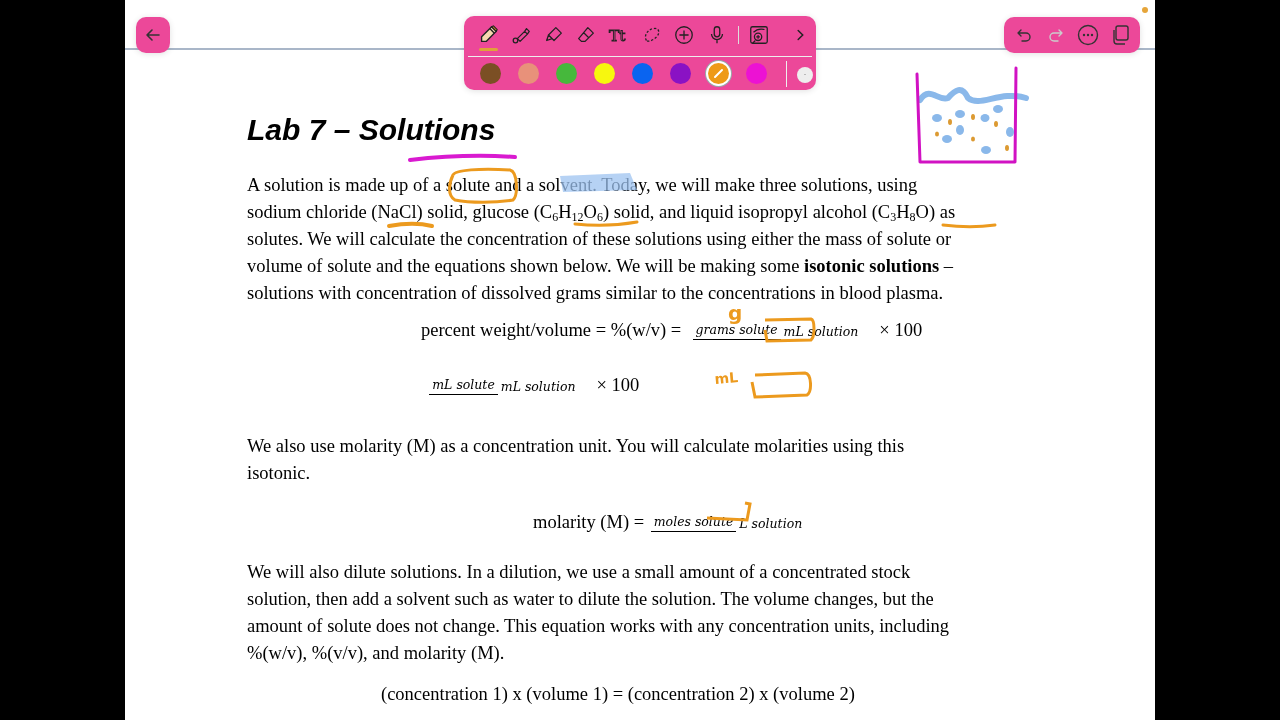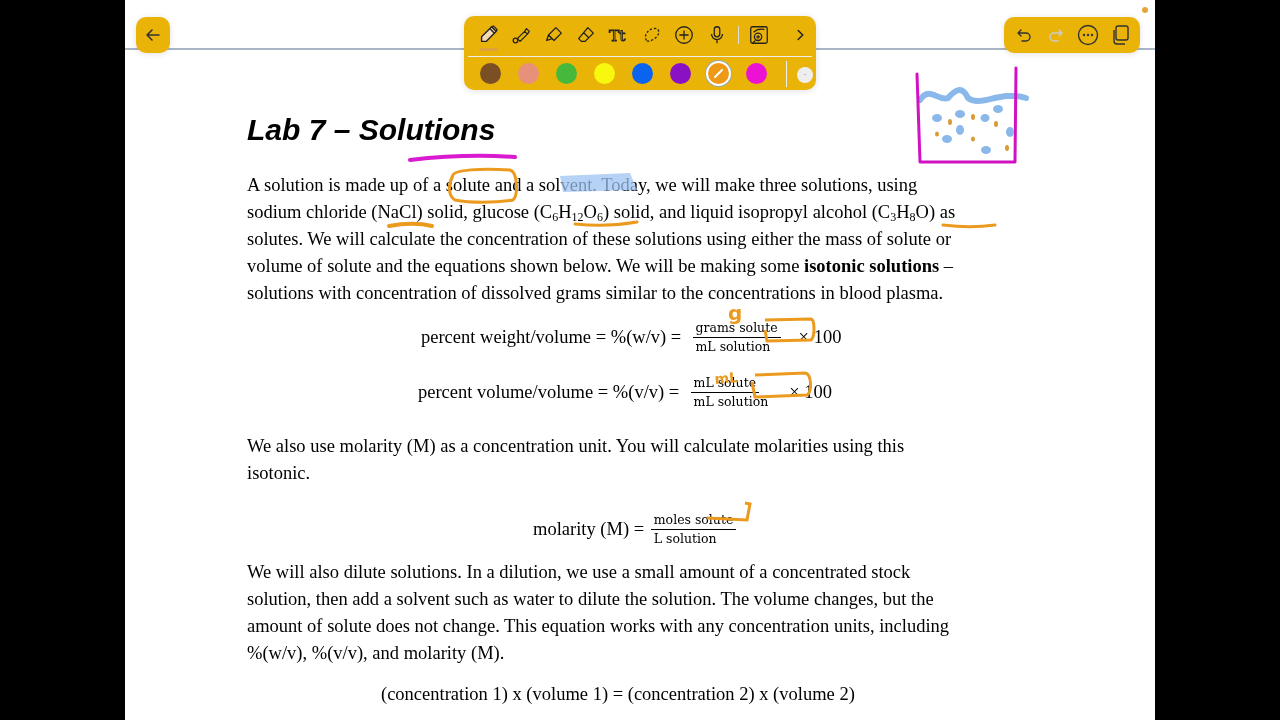--- a/index.html
+++ b/index.html
@@ -1,40 +1,40 @@
 <!DOCTYPE html>
 <html><head>
 <meta charset="utf-8">
 <style>
   html, body { margin:0; padding:0; }
   body { width:1280px; height:720px; background:#000; position:relative; overflow:hidden; font-family:"Liberation Serif", serif; }
   .page { position:absolute; left:125px; top:0; width:1030px; height:720px; background:#fff; overflow:hidden; }
   .topline { position:absolute; left:0; right:0; top:48px; height:2px; background:#a9b6c8; }
-  .card { position:absolute; background:#eab308; border-radius:10px; box-shadow:0 1px 6px rgba(0,0,0,0.12); }
+  .card { position:absolute; background:#ec4899; border-radius:10px; box-shadow:0 1px 6px rgba(0,0,0,0.12); }
   .back-btn { left:11px; top:17px; width:34px; height:36px; display:flex; align-items:center; justify-content:center; cursor:pointer; }
   .toolbar { left:339px; top:16px; width:352px; height:74px; }
   .tool-row { position:absolute; left:0; top:0; height:38px; width:100%; display:flex; align-items:center; }
   .tool { width:33px; height:32px; display:flex; align-items:center; justify-content:center; cursor:pointer; position:relative; }
   .tool svg { width:22px; height:22px; }
   .tool.active::after { content:""; position:absolute; left:7px; right:7px; bottom:0; height:3px; background:#e0a23a; border-radius:2px; }
   .vsep { width:1px; height:18px; background:#ddd; margin:0 4px; }
   .row-sep { position:absolute; left:4px; right:4px; top:40px; height:1px; background:#eee; }
   .color-row { position:absolute; left:0; top:43px; height:30px; width:100%; display:flex; align-items:center; }
   .swatch { width:21px; height:21px; border-radius:50%; margin-left:0; position:absolute; top:4px; cursor:pointer; }
   .swatch.selected { box-shadow:0 0 0 2px #fff, 0 0 0 3px #9aa; }
   .color-more { position:absolute; left:322px; top:2px; width:26px; height:26px; border-left:1px solid #eee; }
   .color-more .dot { position:absolute; left:10px; top:6px; width:16px; height:16px; border-radius:50%; background:#eee; font-size:9px; color:#555; text-align:center; line-height:15px; }
   .right-card { left:879px; top:17px; width:136px; height:36px; display:flex; align-items:center; justify-content:space-around; padding:0 4px; box-sizing:border-box; }
   .right-card .ic { width:26px; height:26px; display:flex; align-items:center; justify-content:center; cursor:pointer; }
   .notif-dot { position:absolute; left:1017px; top:7px; width:6px; height:6px; border-radius:50%; background:#e6a53a; }
   .doc { position:absolute; left:122px; top:0; width:790px; color:#000; }
   .title { position:absolute; left:0; top:113px; font-family:"Liberation Sans", sans-serif; font-weight:bold; font-style:italic; font-size:30px; letter-spacing:0px; white-space:nowrap; }
   .para { position:absolute; left:0; font-size:18.5px; line-height:27px; width:790px; white-space:nowrap; }
   .eq { position:absolute; font-size:18.5px; white-space:nowrap; display:flex; align-items:center; }
-  .frac { display:inline-flex; flex-direction:column; align-items:flex-start; font-family:"DejaVu Serif", serif; font-size:12.5px; margin:0 2px; }
+  .frac { display:inline-flex; flex-direction:row; align-items:flex-end; font-family:"DejaVu Serif", serif; font-style:italic; font-size:12.5px; margin:0 2px; }
   .frac .num { padding:0 3px 1px 3px; border-bottom:1px solid #000; line-height:16px; }
   .frac .den { padding:1px 3px 0 3px; line-height:16px; }
   .times { margin-left:16px; }
   sub { font-size:12px; vertical-align:-3px; line-height:0; }
   .ink { position:absolute; pointer-events:none; }
 </style>
 </head>
 <body>
 
 <div class="page">
@@ -194,21 +194,21 @@
 
     <div class="eq" style="left:174px;top:320px">
       <span>percent weight/volume = %(w/v)  =</span>&nbsp;&nbsp;
       <span class="frac">
           <span class="num">grams solute</span>
           <span class="den">mL solution</span>
         </span>
       <span class="times">× 100</span>
     </div>
     <div class="eq" style="left:171px;top:375px">
-      <span>percent volume/volume = %(v/v)  =</span>&nbsp;&nbsp;
+      &nbsp;&nbsp;
       <span class="frac">
           <span class="num">mL solute</span>
           <span class="den">mL solution</span>
         </span>
       <span class="times">× 100</span>
     </div>
 
     <div class="para" style="top:433px">We also use molarity (M) as a concentration unit.  You will calculate molarities using this</div>
     <div class="para" style="top:460px">isotonic.</div>
 

